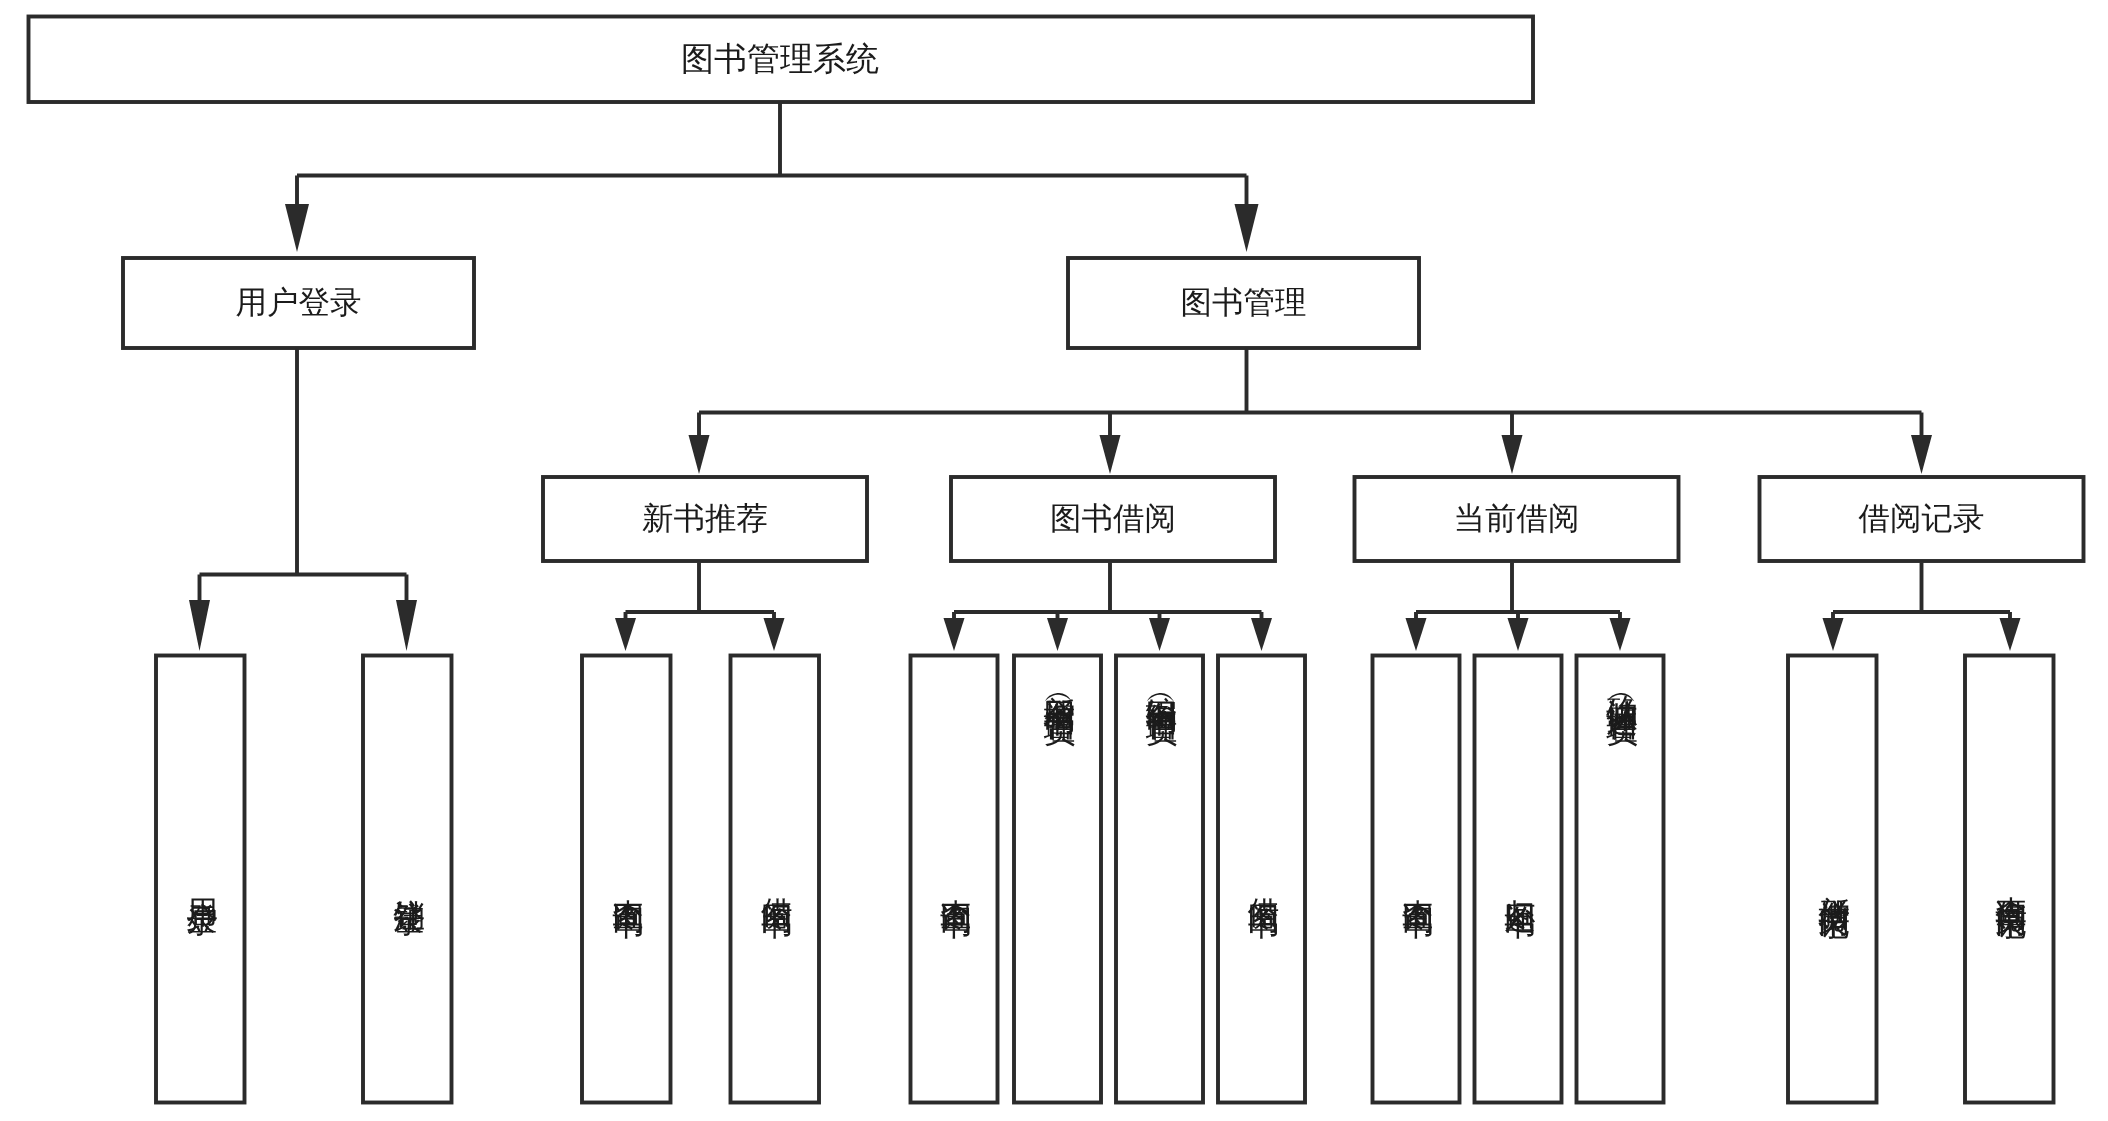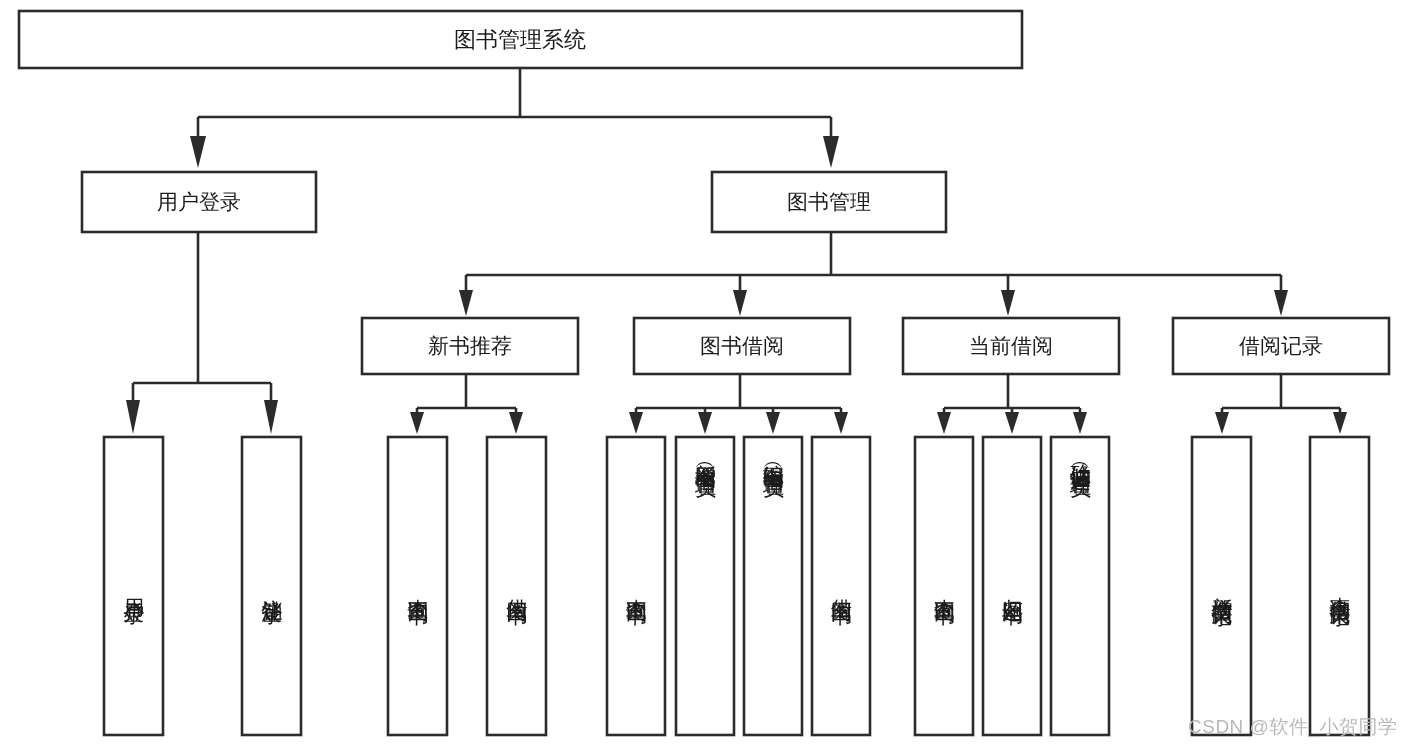--- a/index.html
+++ b/index.html
@@ -240,17 +240,14 @@
     <span style="margin-top:10px;">确认归还（管理员）</span>
   </div>
 
   <div class="leaf-vtext" style="left:1192px; top:437px; width:59px; height:298px;">
     <span>新增借阅记录</span>
   </div>
   <div class="leaf-vtext" style="left:1310px; top:437px; width:59px; height:298px;">
     <span>查询借阅记录</span>
   </div>
 
-  <div class="watermark" style="left:1188px; top:714px;">
-    <span>CSDN @软件_小贺同学</span>
-  </div>
 
 </div>
 
 </body></html>

